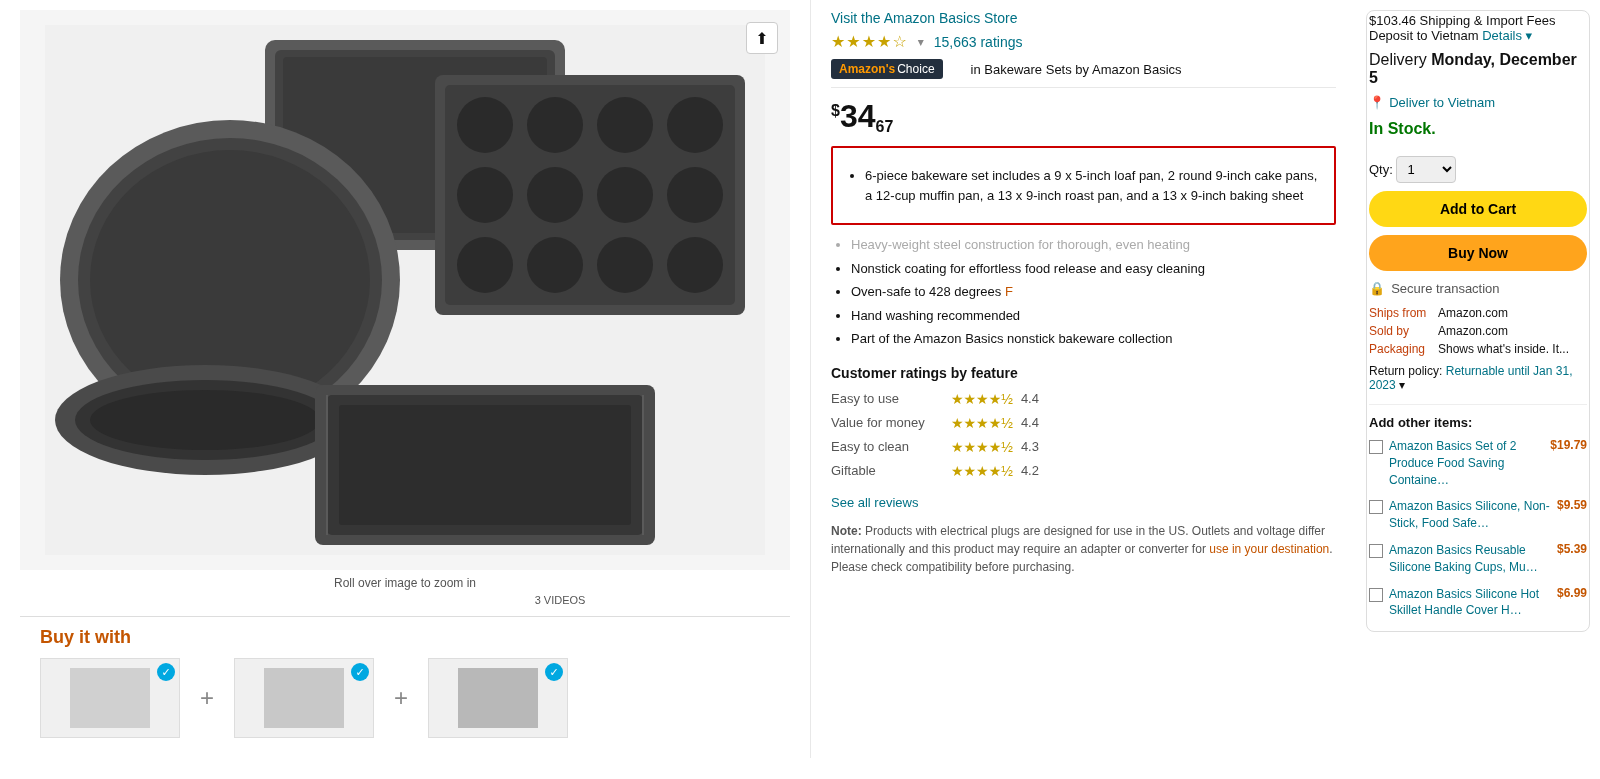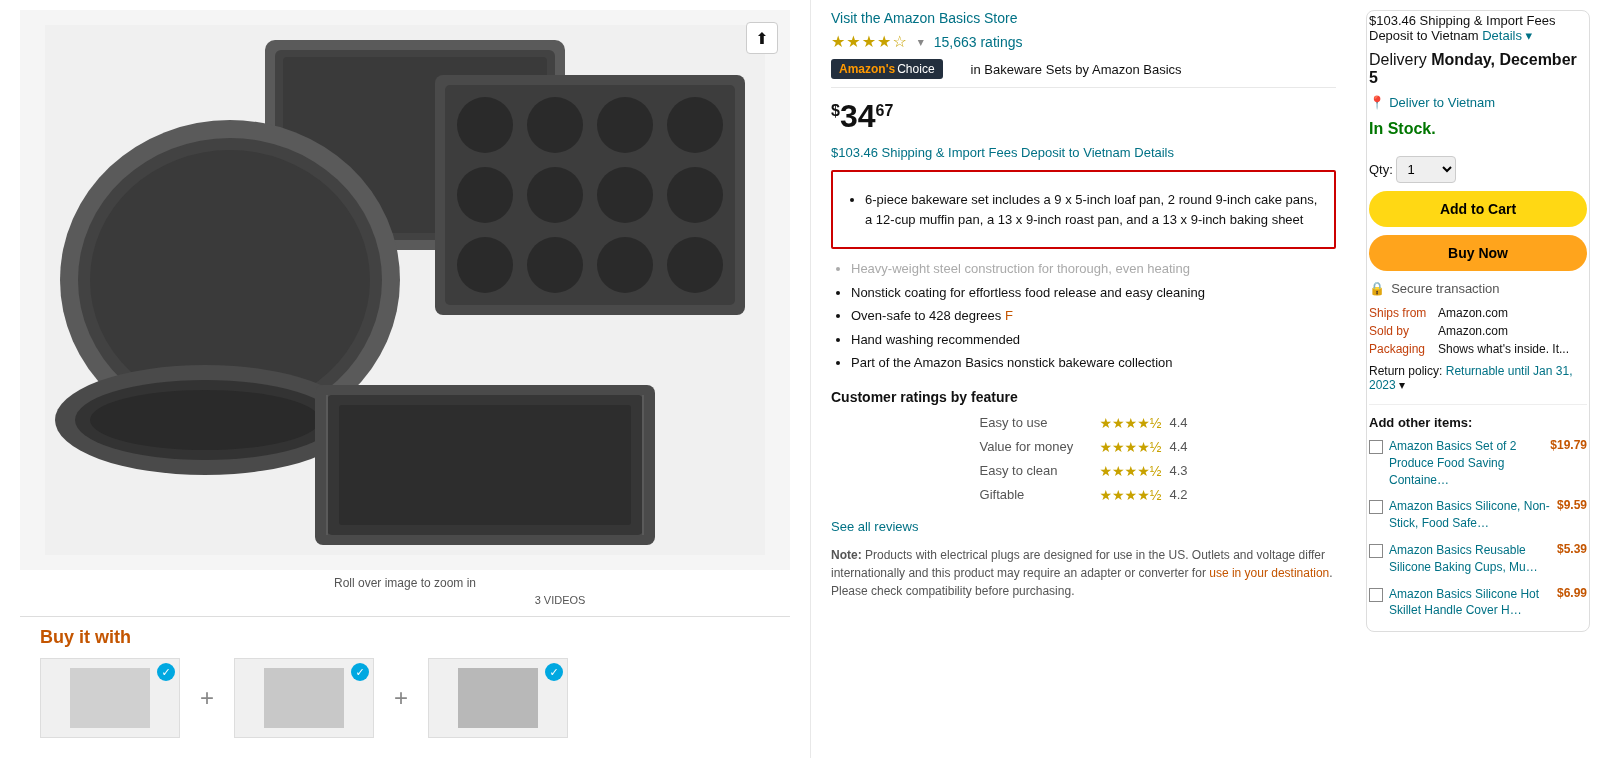--- a/index.html
+++ b/index.html
@@ -39,32 +39,32 @@
     .badge-row { display: flex; align-items: center; gap: 28px; margin: 8px 0; }
     .amazons-choice-badge { background: #232f3e; color: white; font-size: 12px; padding: 3px 8px; border-radius: 3px; display: flex; align-items: center; gap: 2px; }
     .amazons-choice-badge .choice-text { color: #f90; font-weight: bold; }
     .badge-context { font-size: 13px; color: #111; }
 
     .divider { border: none; border-top: 1px solid #e8e8e8; margin: 8px 0; }
 
     .price-row { display: flex; align-items: flex-start; margin: 10px 0; }
     .price-dollar { font-size: 16px; font-weight: bold; vertical-align: top; margin-top: 4px; }
     .price-main { font-size: 32px; font-weight: bold; }
-    .price-cents { font-size: 16px; font-weight: bold; vertical-align: top; margin-top: 4px; }
+    .price-cents { font-size: 16px; font-weight: bold; vertical-align: top; margin-top: 20px; }
 
     .shipping-fees { color: #007185; font-size: 13px; margin: 4px 0; cursor: pointer; }
 
     .bullet-list { margin: 10px 0 10px 20px; }
     .bullet-list li { margin-bottom: 4px; font-size: 13px; line-height: 1.5; }
     .highlight-box { border: 2px solid #c00; padding: 8px 12px; margin: 10px 0; border-radius: 2px; }
     .highlight-box li { color: #111; }
 
     .feature-ratings { margin: 16px 0; }
     .feature-ratings h3 { font-size: 14px; font-weight: bold; margin-bottom: 10px; }
-    .feature-row { display: flex; align-items: center; margin-bottom: 8px; justify-content: center; }
+    .feature-row { display: flex; align-items: center; margin-bottom: 8px; }
     .feature-name { width: 120px; font-size: 13px; color: #555; }
     .feature-stars { color: #c8a200; font-size: 14px; margin-right: 8px; }
     .feature-score { font-size: 13px; color: #555; }
 
     .see-all-reviews { color: #007185; font-size: 13px; cursor: pointer; margin: 8px 0; }
 
     .note-text { font-size: 12px; color: #555; margin-top: 12px; line-height: 1.5; }
     .note-text span.link { color: #c45500; }
 
     
@@ -195,23 +195,20 @@
     </div>
     
     <hr class="divider">
     
     <div class="price-row">
       <sup class="price-dollar">$</sup>
       <span class="price-main">34</span>
       <sup class="price-cents">67</sup>
     </div>
     
-    <div class="shipping-fees">
-      <span>$103.46 Shipping &amp; Import Fees Deposit to Vietnam Details</span>
-    </div>
     
     
     <div class="highlight-box">
       <ul class="bullet-list">
         <li>6-piece bakeware set includes a 9 x 5-inch loaf pan, 2 round 9-inch cake pans, a 12-cup muffin pan, a 13 x 9-inch roast pan, and a 13 x 9-inch baking sheet</li>
       </ul>
     </div>
     
     <ul class="bullet-list">
       <li style="color:#aaa;">Heavy-weight steel construction for thorough, even heating</li>

